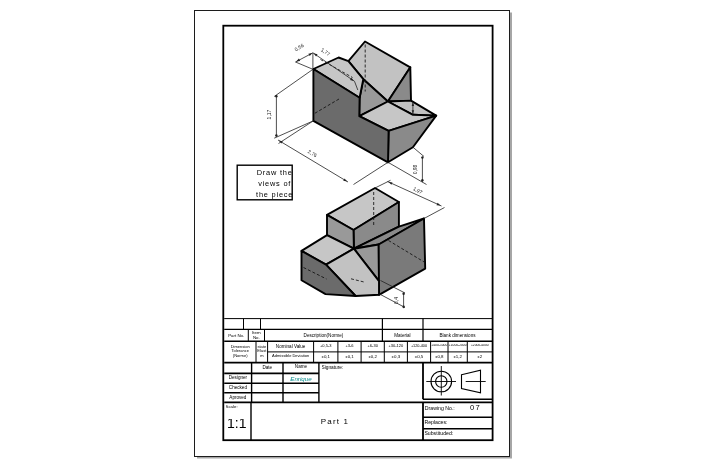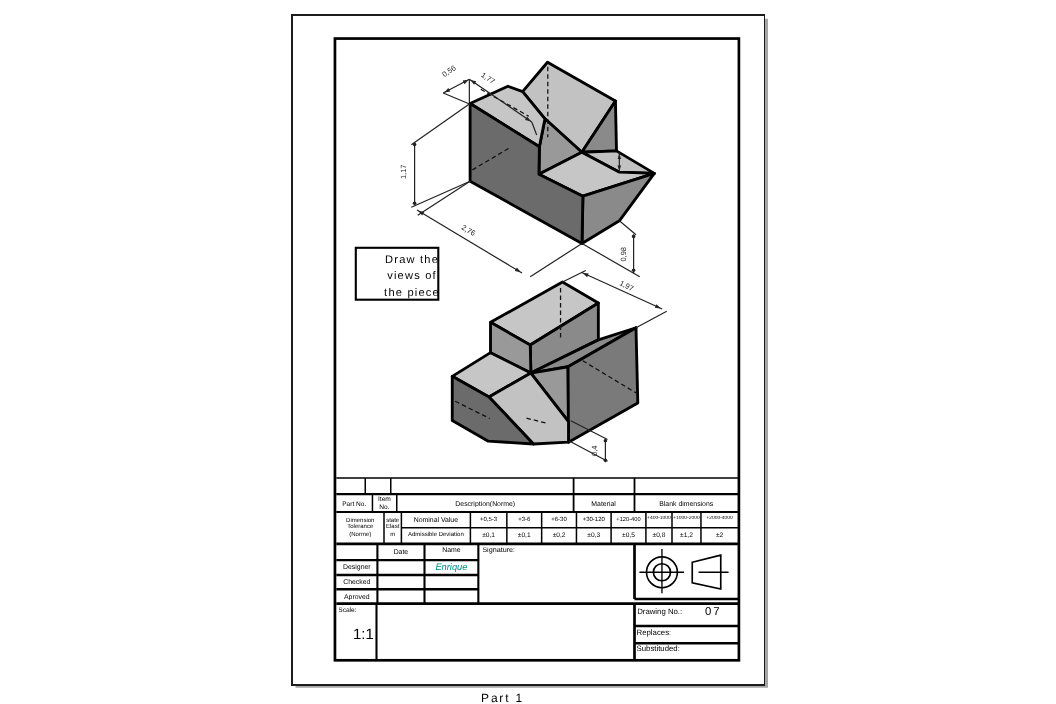--- a/index.html
+++ b/index.html
@@ -148,20 +148,20 @@
 <div style="position:absolute;left:467.3px;top:344.2px;width:24.899999999999977px;text-align:center;white-space:nowrap;overflow:hidden;font-size:3.3px;line-height:3.7949999999999995px;color:#000;">+2000-4000</div>
 <div style="position:absolute;left:467.3px;top:354.2px;width:24.899999999999977px;text-align:center;white-space:nowrap;overflow:hidden;font-size:4.4px;line-height:5.06px;color:#000;">±2</div>
 <div style="position:absolute;left:251.6px;top:364.8px;width:31.4px;text-align:center;white-space:nowrap;overflow:hidden;font-size:4.6px;line-height:5.289999999999999px;color:#000;">Date</div>
 <div style="position:absolute;left:283.0px;top:364.4px;width:35.9px;text-align:center;white-space:nowrap;overflow:hidden;font-size:4.6px;line-height:5.289999999999999px;color:#000;">Name</div>
 <div style="position:absolute;left:321.5px;top:364.6px;white-space:nowrap;overflow:hidden;font-size:4.8px;line-height:5.52px;color:#000;">Signature:</div>
 <div style="position:absolute;left:224.2px;top:375.4px;width:27.4px;text-align:center;white-space:nowrap;overflow:hidden;font-size:4.6px;line-height:5.289999999999999px;color:#000;">Designer</div>
 <div style="position:absolute;left:224.2px;top:385.2px;width:27.4px;text-align:center;white-space:nowrap;overflow:hidden;font-size:4.6px;line-height:5.289999999999999px;color:#000;">Checked</div>
 <div style="position:absolute;left:224.2px;top:394.8px;width:27.4px;text-align:center;white-space:nowrap;overflow:hidden;font-size:4.6px;line-height:5.289999999999999px;color:#000;">Aproved</div>
 <div style="position:absolute;left:283.0px;top:374.9px;width:35.9px;text-align:center;white-space:nowrap;overflow:hidden;font-size:6.2px;line-height:7.13px;color:#000;color:#008b8b;font-family:'Liberation Serif',serif;"><i>Enrique</i></div>
 <div style="position:absolute;left:225.5px;top:403.6px;white-space:nowrap;overflow:hidden;font-size:4.4px;line-height:5.06px;color:#000;">Scale:</div>
-<div style="position:absolute;left:224.2px;top:418.6px;width:25px;text-align:right;white-space:nowrap;overflow:hidden;font-size:10px;line-height:9.2px;color:#000;">1:1</div>
-<div style="position:absolute;left:251.0px;top:417.0px;width:168px;text-align:center;white-space:nowrap;overflow:hidden;font-size:8.0px;line-height:9.2px;color:#000;letter-spacing:1.2px;margin-top:44px;">Part 1</div>
+<div style="position:absolute;left:224.2px;top:418.6px;width:25px;text-align:center;white-space:nowrap;overflow:hidden;font-size:14px;line-height:9.2px;color:#000;">1:1</div>
+<div style="position:absolute;left:251.0px;top:417.0px;width:168px;text-align:center;white-space:nowrap;overflow:hidden;font-size:8.0px;line-height:9.2px;color:#000;letter-spacing:1.2px;">Part 1</div>
 <div style="position:absolute;left:424.8px;top:405.2px;white-space:nowrap;overflow:hidden;font-size:5.2px;line-height:5.9799999999999995px;color:#000;">Drawing No.:</div>
 <div style="position:absolute;left:470.0px;top:403.8px;white-space:nowrap;overflow:hidden;font-size:7.6px;line-height:8.739999999999998px;color:#000;letter-spacing:1.2px;">07</div>
 <div style="position:absolute;left:424.4px;top:418.8px;white-space:nowrap;overflow:hidden;font-size:5.2px;line-height:5.9799999999999995px;color:#000;">Replaces:</div>
 <div style="position:absolute;left:424.4px;top:430.2px;white-space:nowrap;overflow:hidden;font-size:5.2px;line-height:5.9799999999999995px;color:#000;">Substituded:</div>
 <div style="position:absolute;left:237.2px;top:166.6px;width:75px;text-align:center;white-space:nowrap;overflow:hidden;font-size:7.4px;line-height:8.51px;color:#000;letter-spacing:0.8px;line-height:11.0px;">Draw the<br>views of<br>the piece</div>
 </div>
 
 </body></html>

